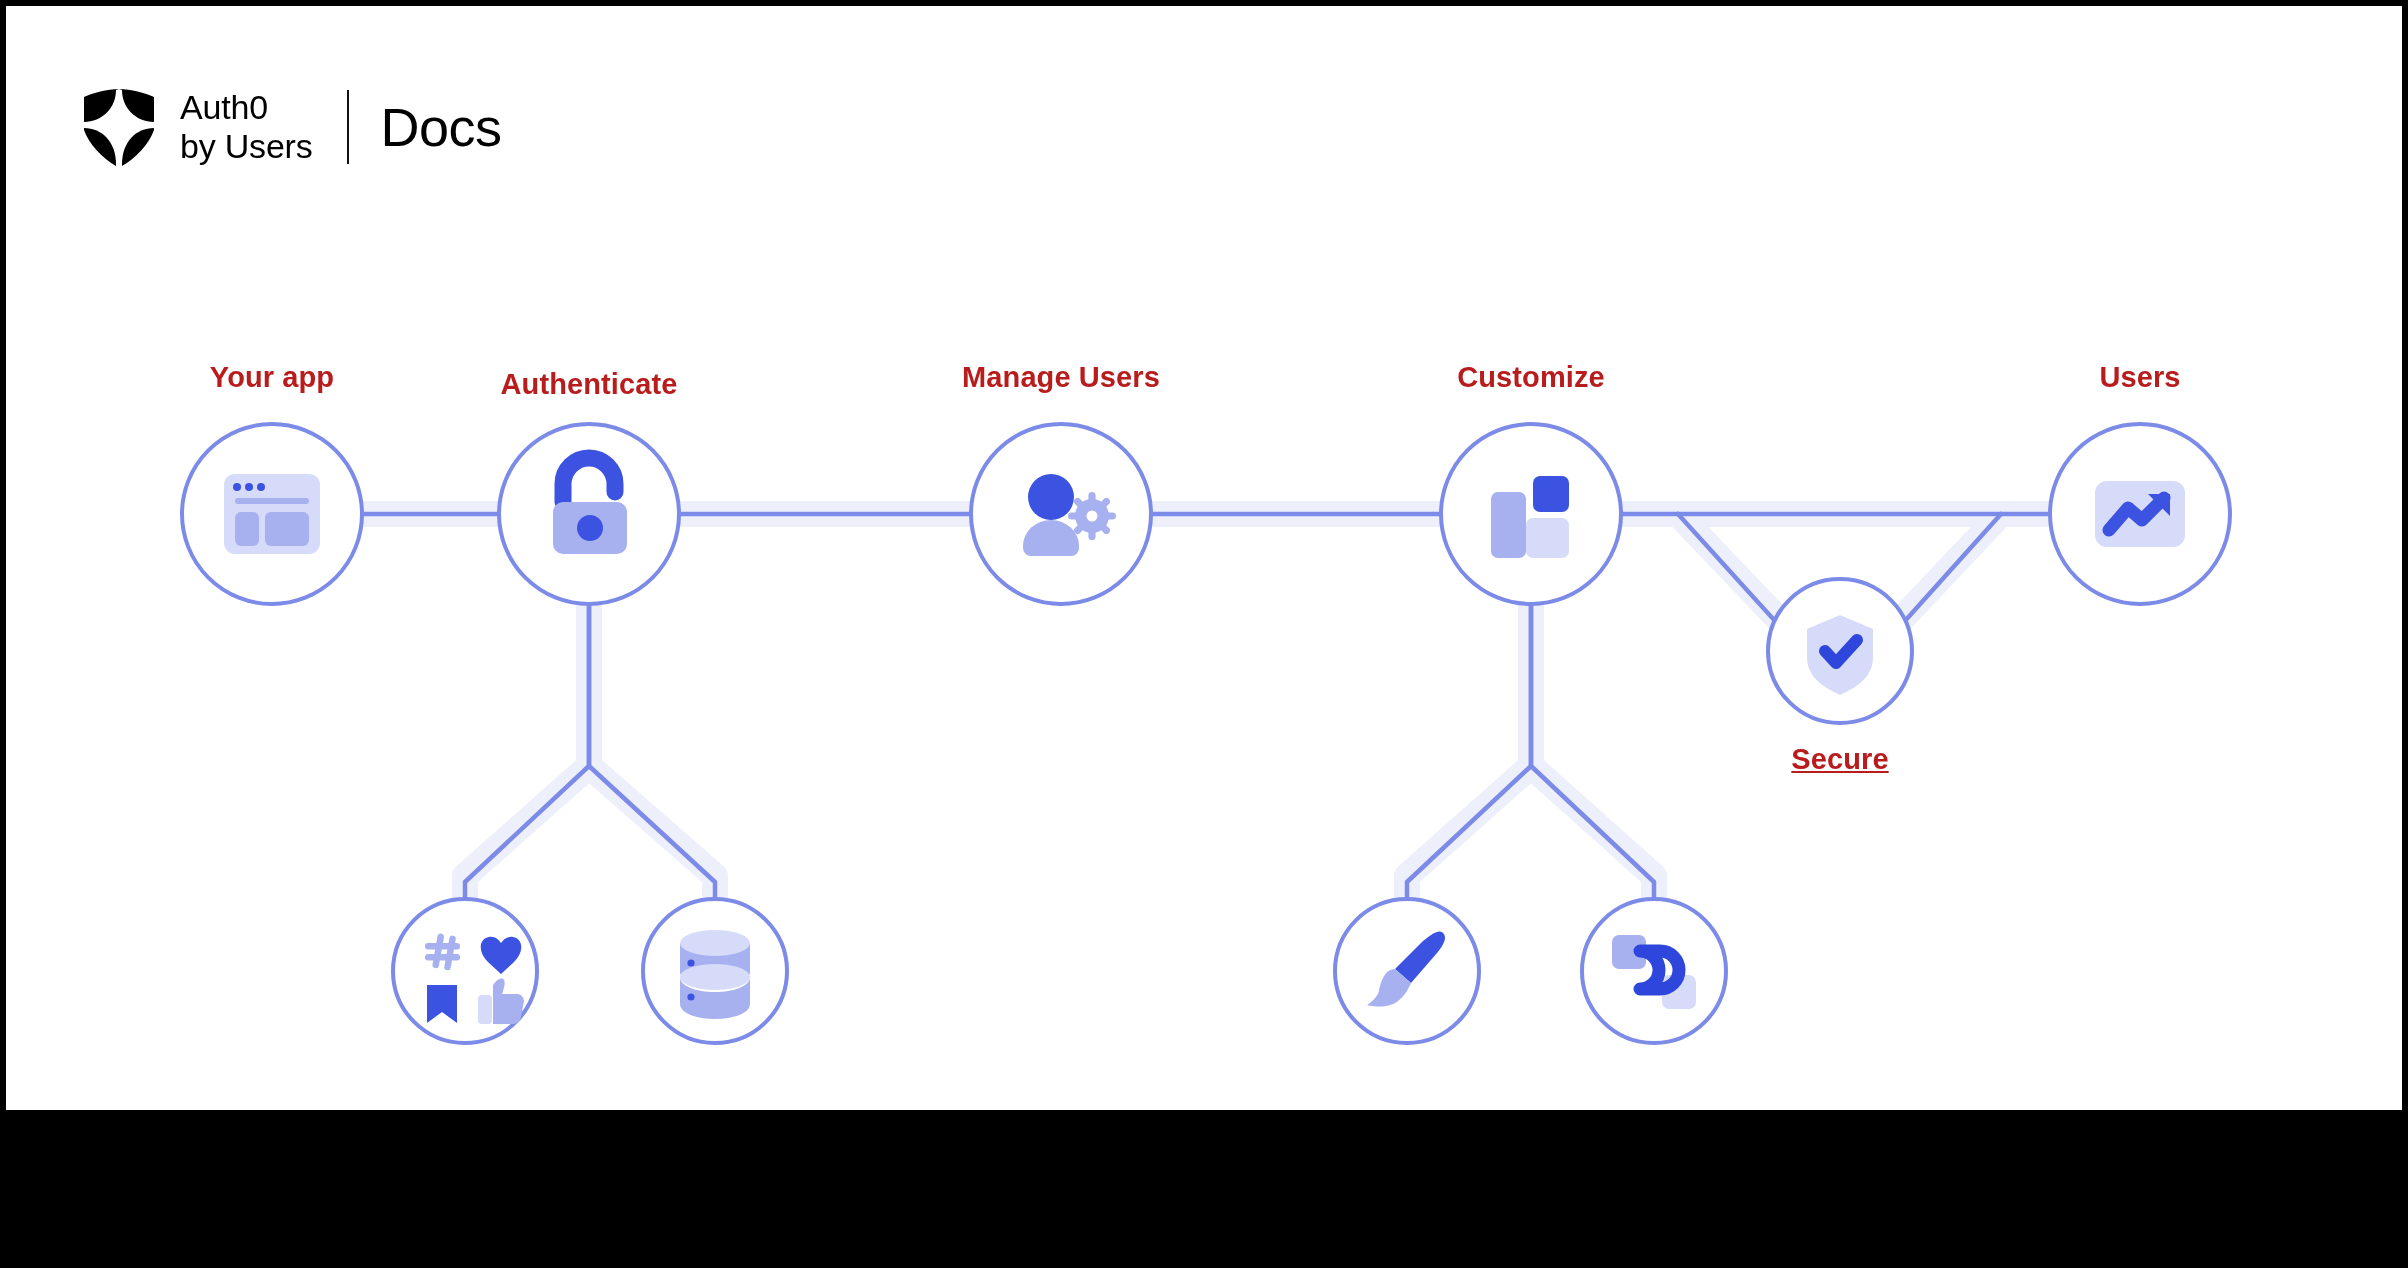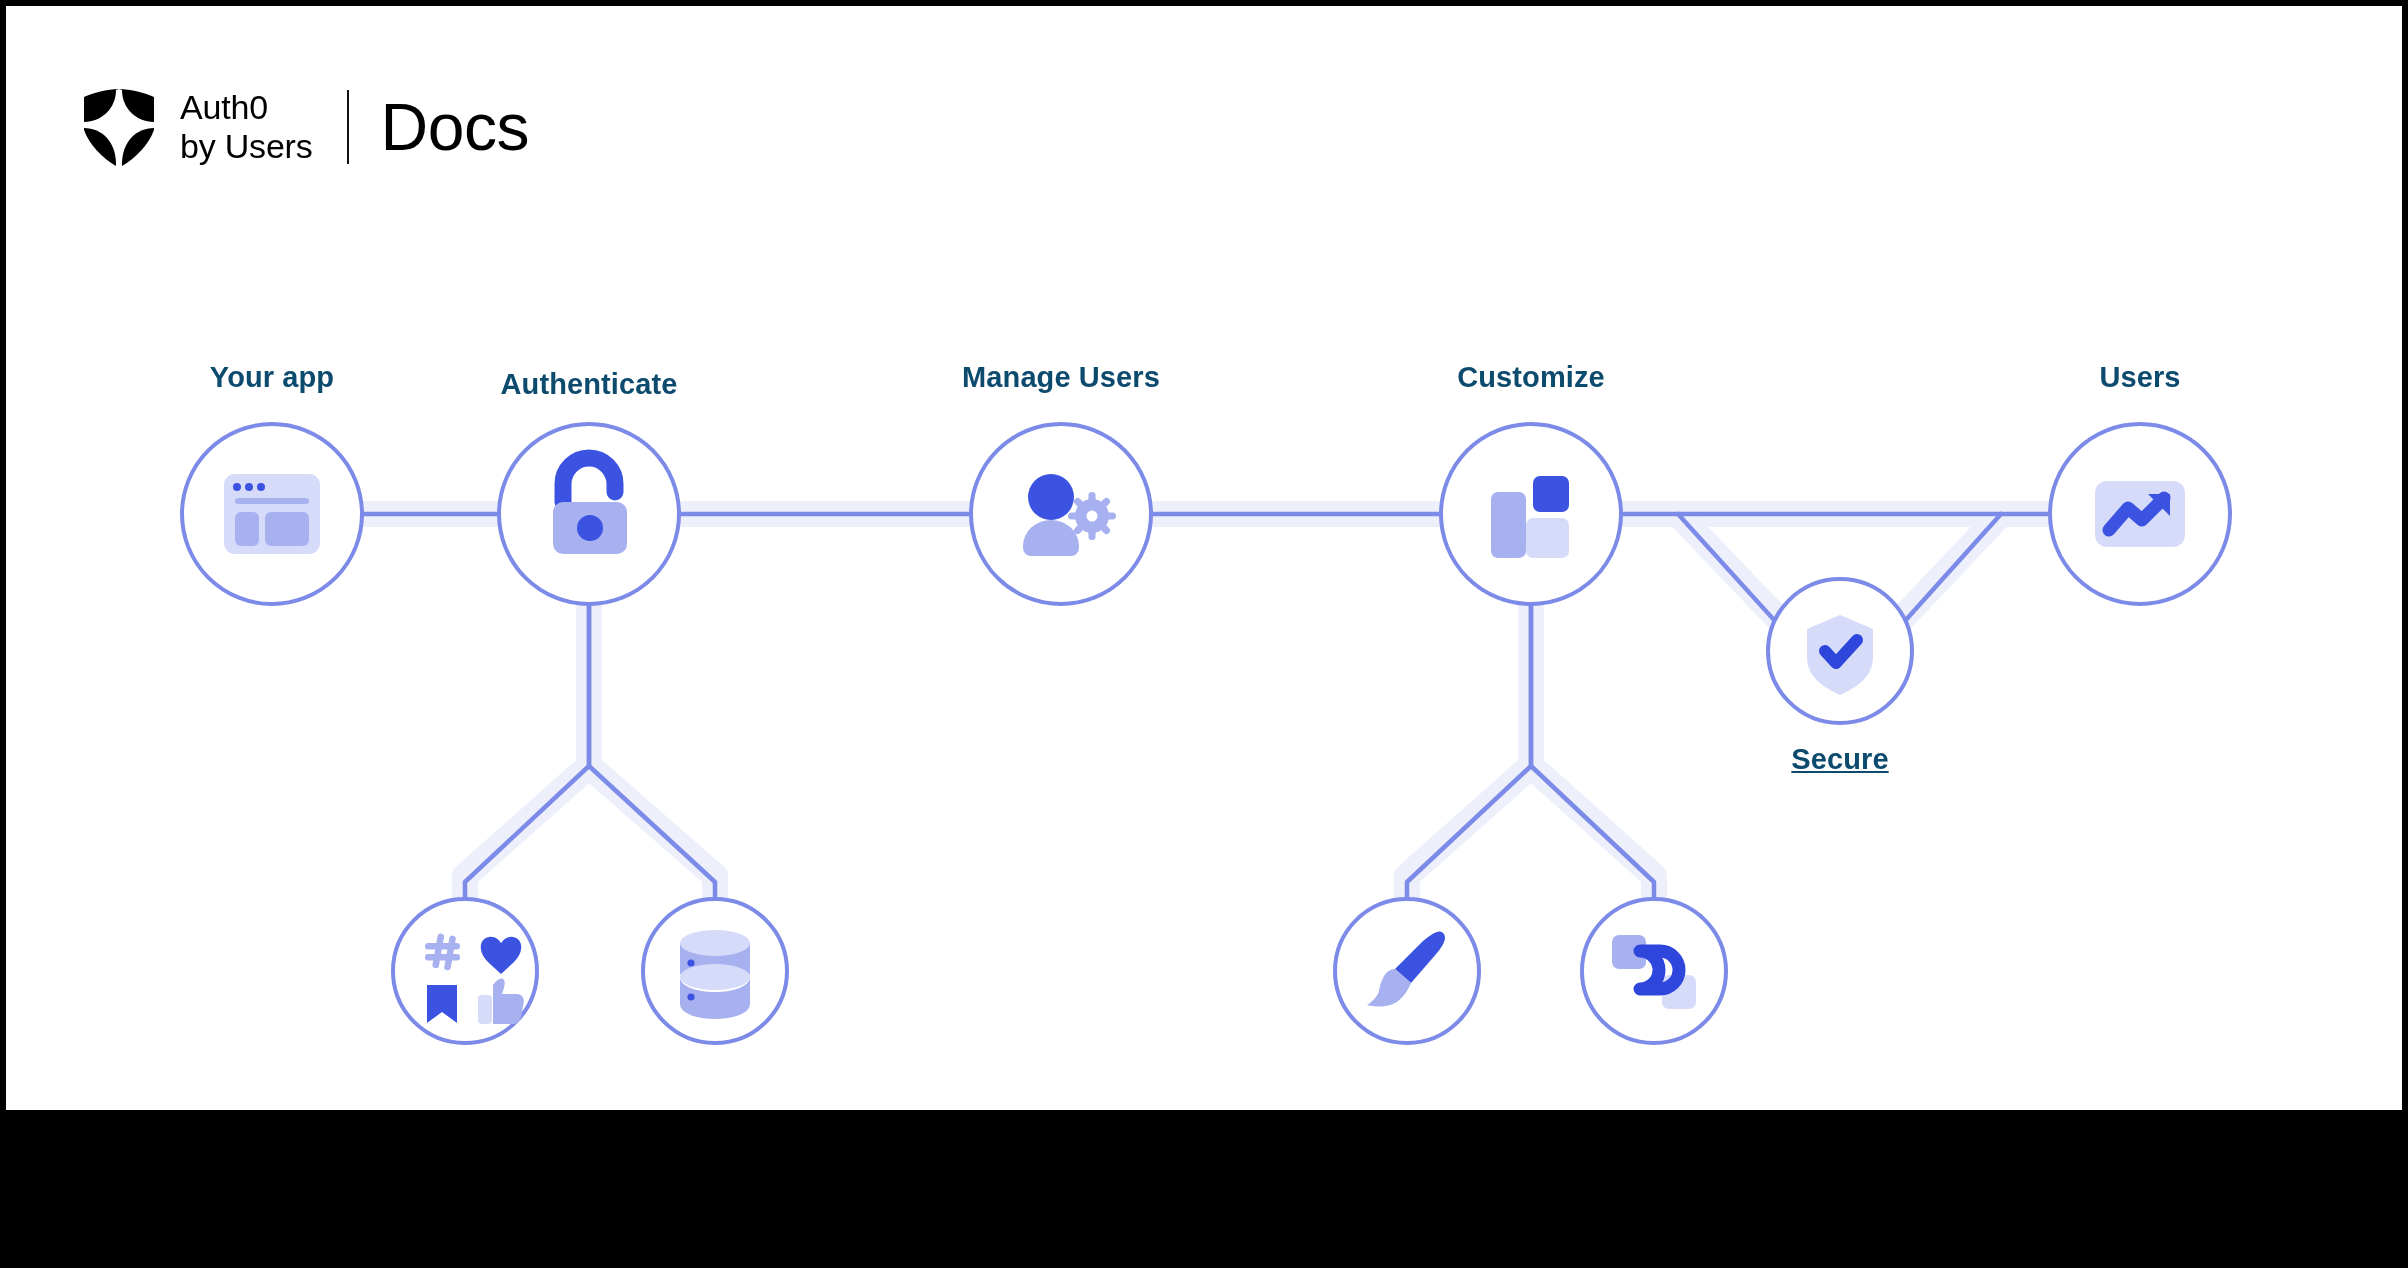--- a/index.html
+++ b/index.html
@@ -42,42 +42,42 @@
     letter-spacing: -0.2px;
   }
   .brand-divider {
     width: 2px;
     height: 74px;
     background: #111111;
     margin-left: 34px;
     margin-right: 32px;
   }
   .brand-docs {
-    font-size: 66px;
+    font-size: 54px;
     color: #000000;
     letter-spacing: -0.5px;
     font-weight: 400;
   }
 
   
   .diagram {
     position: absolute;
     left: 0;
     top: 0;
     width: 2408px;
     height: 1268px;
   }
   .diagram svg { display: block; }
 
   
   .node-label {
     position: absolute;
     font-size: 29px;
     font-weight: bold;
-    color: #0c4a6e;
+    color: #b91c1c;
     white-space: nowrap;
     transform: translateX(-50%);
     letter-spacing: 0.1px;
   }
 
   
   .caption {
     position: absolute;
     left: 0;
     right: 0;

